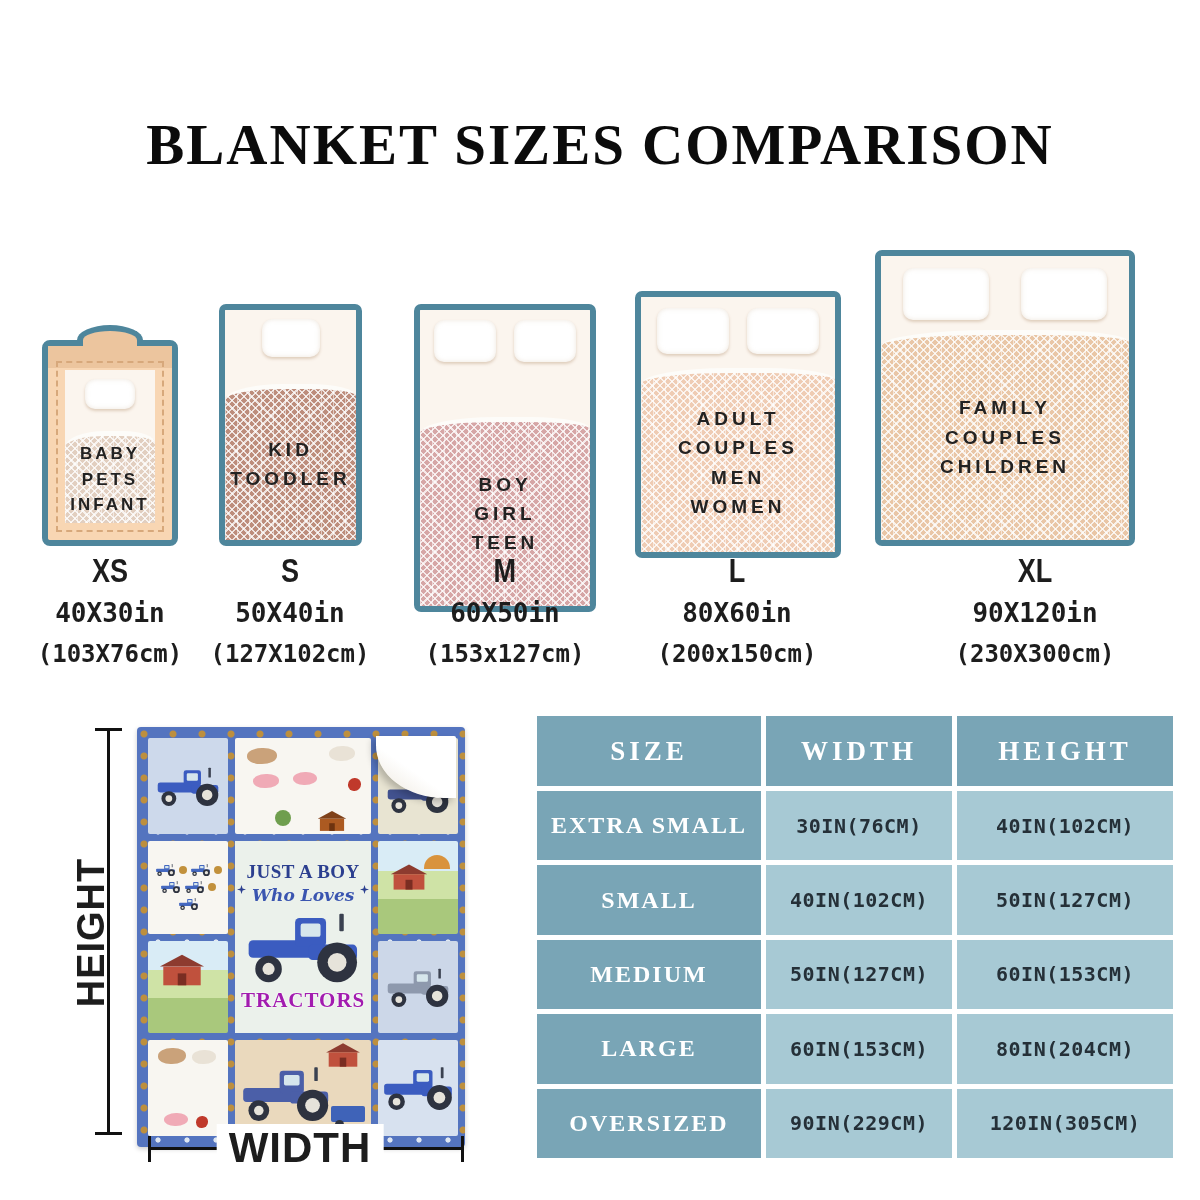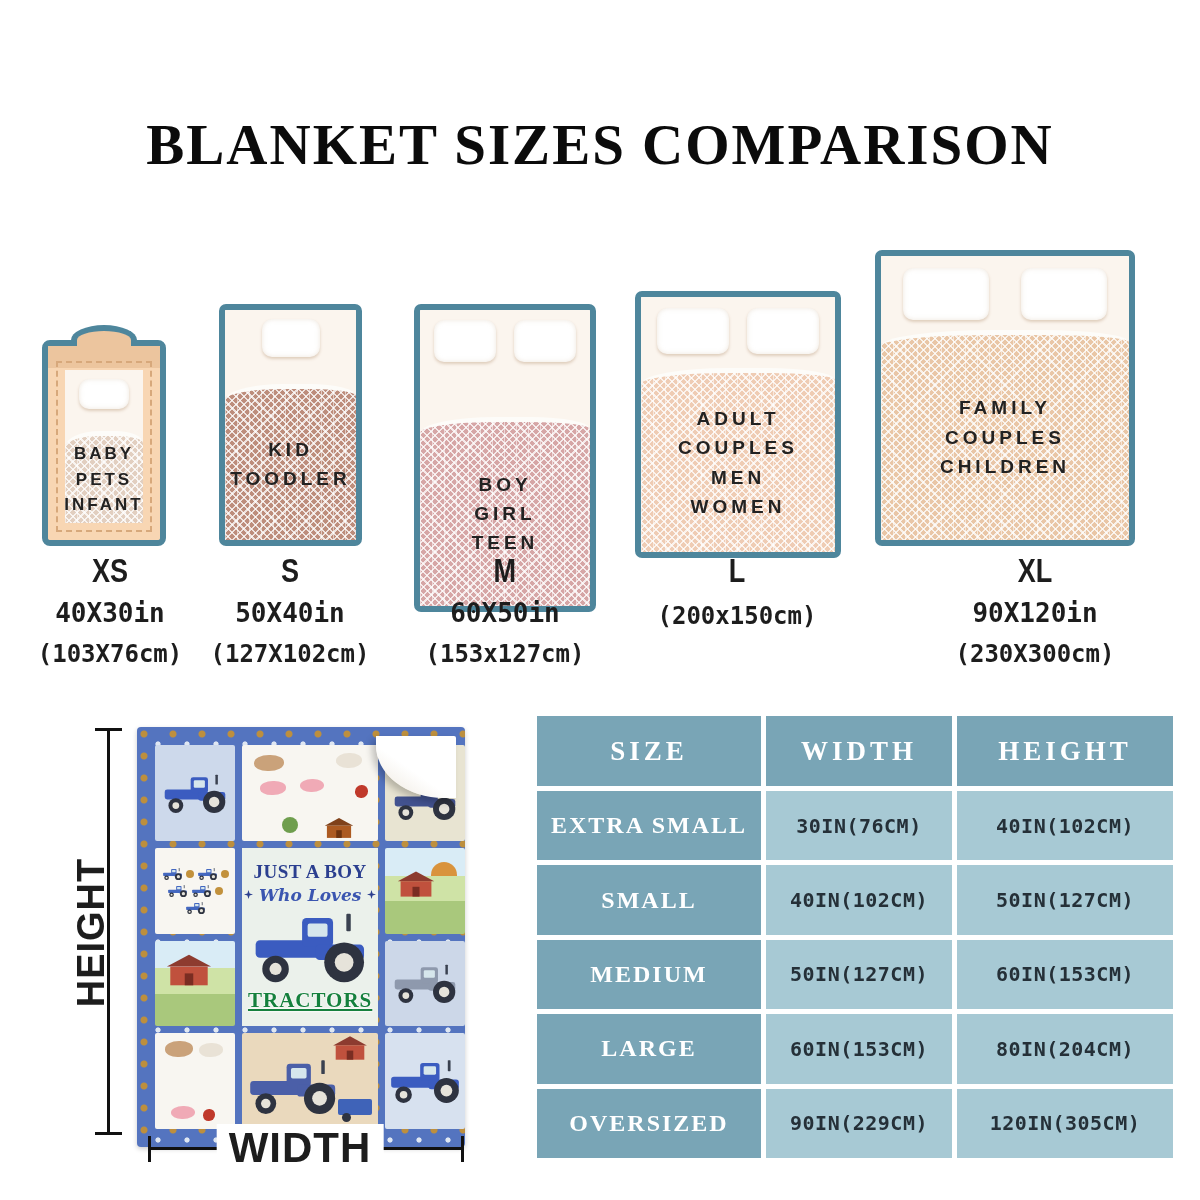--- a/index.html
+++ b/index.html
@@ -46,42 +46,42 @@
     outline:2px dashed #d7a87b;outline-offset:7px;overflow:hidden;}
   .bed-xs .bed-line{font-size:17px;letter-spacing:3px;line-height:1.5;}
 
   
   .bed-caption{position:absolute;width:240px;transform:translateX(-50%);text-align:center;}
   .cap-code{font-size:33px;font-weight:700;letter-spacing:0;display:inline-block;transform:scaleX(.82);}
   .cap-in{font-family:"DejaVu Sans Mono",monospace;font-size:26px;font-weight:600;margin-top:8px;letter-spacing:0;}
   .cap-cm{font-family:"DejaVu Sans Mono",monospace;font-size:24px;font-weight:600;margin-top:12px;}
 
   
-  .photo{position:absolute;left:137px;top:727px;width:328px;height:420px;padding:18px;
+  .photo{position:absolute;left:137px;top:727px;width:328px;height:420px;padding:11px;
     background-color:var(--photo-blue);
     background-image:
       radial-gradient(circle at 7px 7px, #bd8f3e 3px, transparent 4px),
       radial-gradient(circle at 21px 17px, #dfe7f2 2.2px, transparent 3px);
     background-size:29px 22px;border-radius:4px;box-shadow:0 2px 5px rgba(0,0,0,.2);}
   .pgrid{display:grid;width:100%;height:100%;gap:7px;
     grid-template-columns:80px 1fr 80px;grid-template-rows:96px 1fr 1fr 96px;}
   .panel{position:relative;overflow:hidden;border-radius:2px;display:flex;align-items:center;justify-content:center;}
   .p-sky{background:linear-gradient(#d9ecf6 0 32%, #cfe3a6 32% 62%, #a9c87c 62%);}
   .p-white{background:#f8f6f1;}
   .t-icon{width:85%;height:auto;}
   .t-big{width:92%;}
   .mini-tr{display:flex;flex-wrap:wrap;align-content:center;justify-content:center;gap:3px;background:#f8f6f1;padding:3px;}
   .mini-tr svg{width:21px;height:14px;color:#4468c0;}
   .dot{width:8px;height:8px;border-radius:50%;background:#c2913c;}
   .center-panel{grid-column:2;grid-row:2/4;background:#ebf1eb;display:flex;flex-direction:column;
     align-items:center;justify-content:center;gap:2px;padding:4px 2px;}
   .cp-line1{font-family:"Liberation Serif",serif;font-weight:700;font-size:19px;letter-spacing:.5px;color:var(--navy);white-space:nowrap;}
-  .cp-line2{font-family:"DejaVu Serif",serif;font-style:italic;font-weight:700;font-size:17px;color:#3a55b0;display:flex;align-items:center;gap:6px;white-space:nowrap;}
-  .cp-line3{font-family:"Liberation Serif",serif;font-weight:700;font-size:21px;letter-spacing:1px;color:#15803d;
-    text-shadow:0 0 2px #fff,0 0 2px #fff;white-space:nowrap;text-decoration:underline;}
+  .cp-line2{font-family:"DejaVu Serif",serif;font-style:italic;font-weight:700;font-size:17px;color:#3a55b0;display:flex;align-items:flex-start;gap:6px;white-space:nowrap;}
+  .cp-line3{font-family:"Liberation Serif",serif;font-weight:700;font-size:21px;letter-spacing:1px;color:#a21caf;
+    text-shadow:0 0 2px #fff,0 0 2px #fff;white-space:nowrap;}
   .spark{width:9px;height:9px;fill:#2b3f8f;}
   .barn-icon{position:absolute;width:42px;height:28px;}
   .hay{position:absolute;width:26px;height:14px;border-radius:13px 13px 0 0;background:#d9933c;}
   .trailer{position:absolute;width:34px;height:16px;background:#3f63b8;border-radius:2px;right:6px;bottom:14px;}
   .trailer::after{content:"";position:absolute;left:4px;bottom:-7px;width:9px;height:9px;border-radius:50%;background:#2e3340;}
   .fold{position:absolute;top:9px;right:9px;width:80px;height:62px;background:linear-gradient(215deg,#ffffff 55%,#ece5da);
     border-radius:0 2px 0 85%;box-shadow:-4px 4px 7px rgba(0,0,0,.22);}
 
   
   .blob{position:absolute;border-radius:50% 45% 50% 45%;}
@@ -128,21 +128,21 @@
         <rect x="25" y="24" width="10" height="14" fill="#7a2d22"></rect>
       </symbol>
       <symbol id="spark4" viewBox="0 0 10 10">
         <path d="M5 0 L6.2 3.8 L10 5 L6.2 6.2 L5 10 L3.8 6.2 L0 5 L3.8 3.8 Z"></path>
       </symbol>
     </defs>
   </svg>
 
   <div class="title">BLANKET SIZES COMPARISON</div>
 
-  <div class="bed bed-xs" style="left:42px;top:340px;width:124px;height:206px;">
+  <div class="bed bed-xs" style="left:42px;top:340px;width:136px;height:206px;">
     <div class="crib-arch"></div>
     <div class="crib-pad">
       <div class="crib-head"></div>
       <div class="mattress">
         <div class="sheet" style="height:42%;">
           <div class="pillow" style="left:50%;top:9px;width:50px;height:30px;transform:translateX(-50%);"></div>
         </div>
         <div class="blanket hb" style="top:40%;--c:#e2cfc0;">
           <div class="bed-line">BABY</div>
           <div class="bed-line">PETS</div>
@@ -209,20 +209,21 @@
     <div class="cap-in">50X40in</div>
     <div class="cap-cm">(127X102cm)</div>
   </div>
   <div class="bed-caption" style="left:505px;top:552px;">
     <div class="cap-code">M</div>
     <div class="cap-in">60X50in</div>
     <div class="cap-cm">(153x127cm)</div>
   </div>
   <div class="bed-caption" style="left:737px;top:552px;">
     <div class="cap-code">L</div>
+    <div class="cap-in">80X60in</div>
     <div class="cap-cm">(200x150cm)</div>
   </div>
   <div class="bed-caption" style="left:1035px;top:552px;">
     <div class="cap-code">XL</div>
     <div class="cap-in">90X120in</div>
     <div class="cap-cm">(230X300cm)</div>
   </div>
 
   <div class="photo">
     <div class="pgrid">

